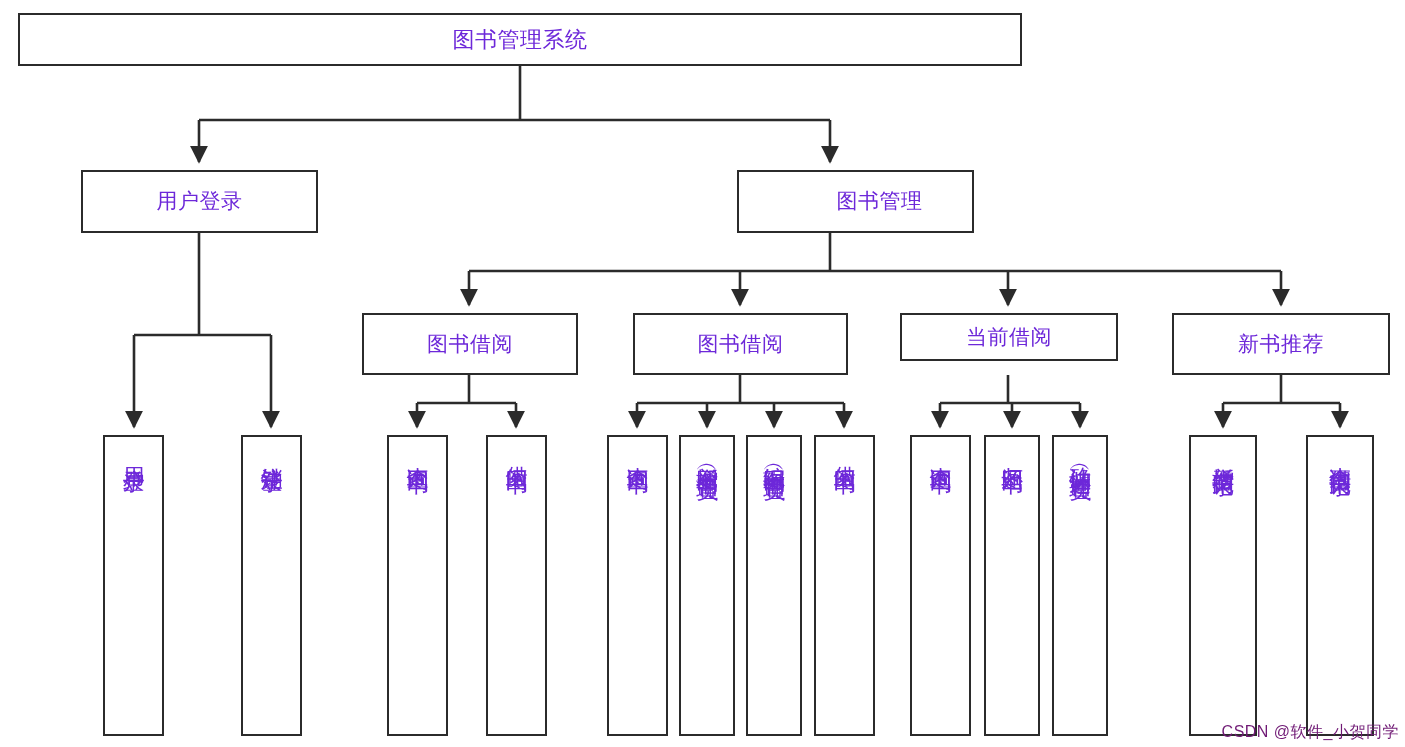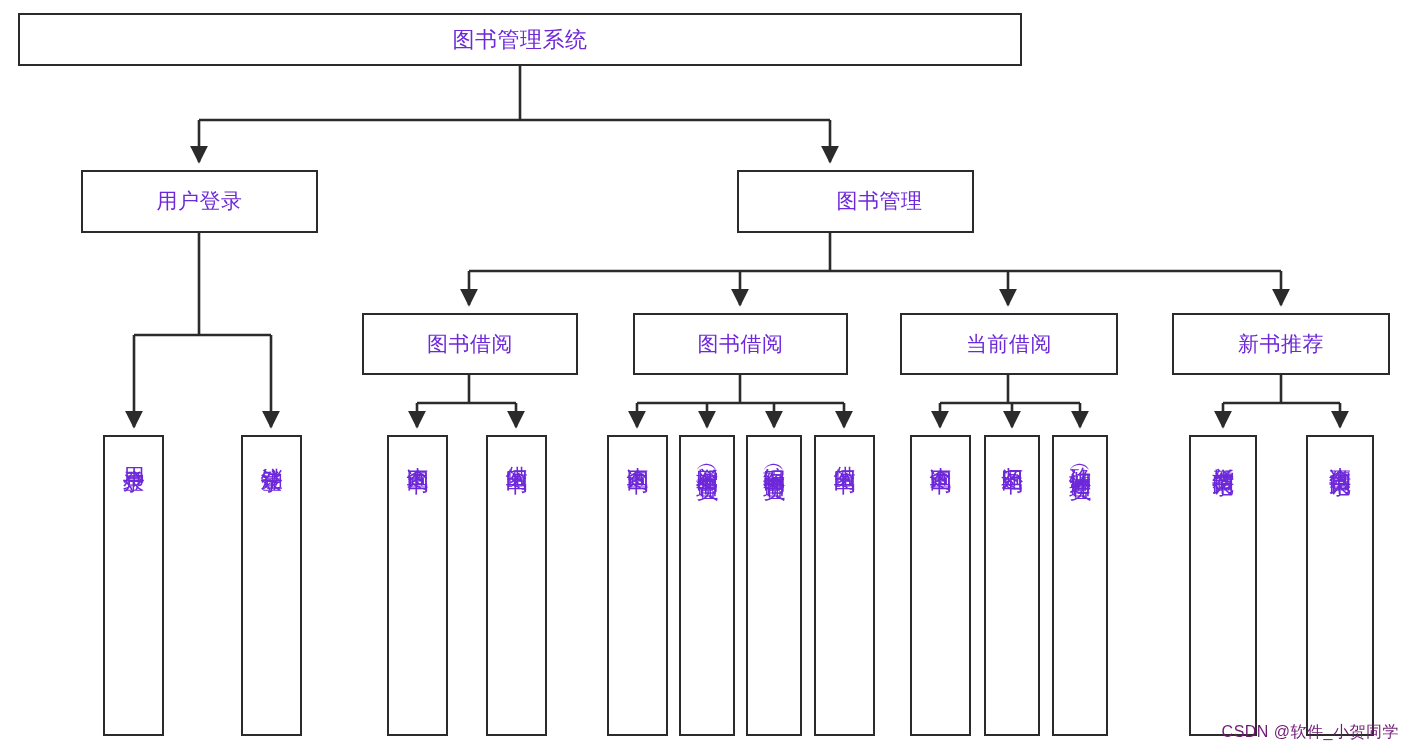--- a/index.html
+++ b/index.html
@@ -137,21 +137,21 @@
   <div class="node horiz" style="left: 737px; top: 170px; width: 237px; height: 63px; padding-left: 48px;">
     <span class="label">图书管理</span>
   </div>
 
   <div class="node horiz" style="left: 362px; top: 313px; width: 216px; height: 62px;">
     <span class="label">图书借阅</span>
   </div>
   <div class="node horiz" style="left: 633px; top: 313px; width: 215px; height: 62px;">
     <span class="label">图书借阅</span>
   </div>
-  <div class="node horiz" style="left: 900px; top: 313px; width: 218px; height: 62px;">
+  <div class="node horiz" style="left: 900px; top: 313px; width: 218px; height: 48px;">
     <span class="label">当前借阅</span>
   </div>
   <div class="node horiz" style="left: 1172px; top: 313px; width: 218px; height: 62px;">
     <span class="label">新书推荐</span>
   </div>
 
   <div class="node vert" style="left: 103px; top: 435px; width: 61px; height: 301px;">
     <span class="label">用户登录</span>
   </div>
   <div class="node vert" style="left: 241px; top: 435px; width: 61px; height: 301px;">

